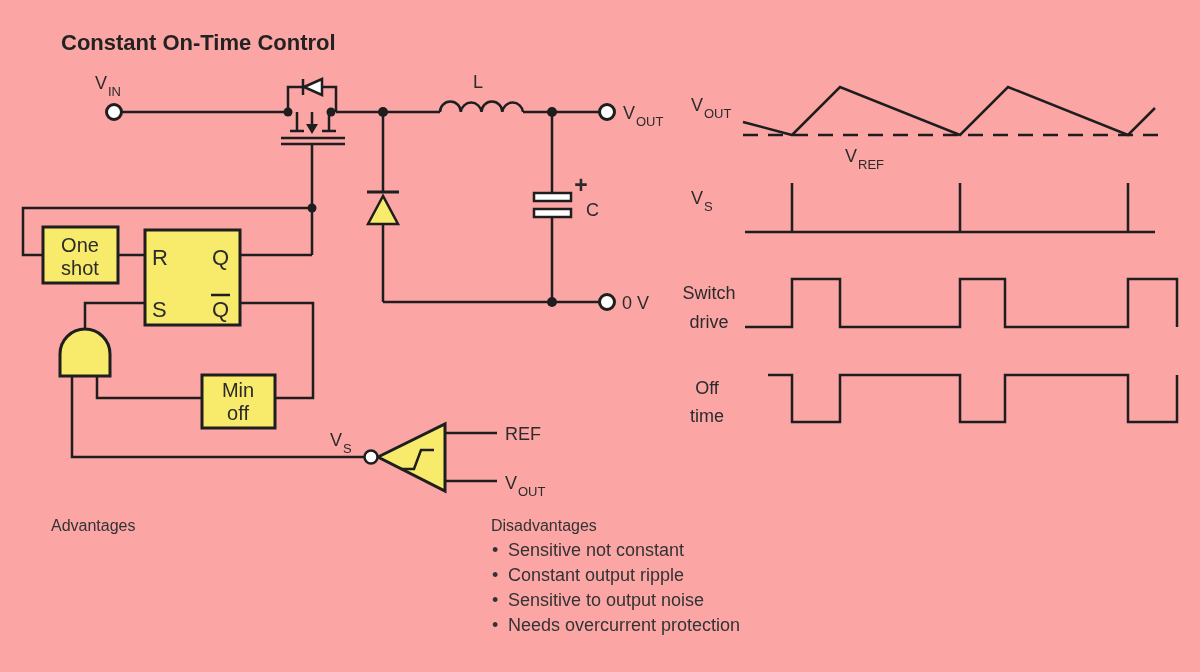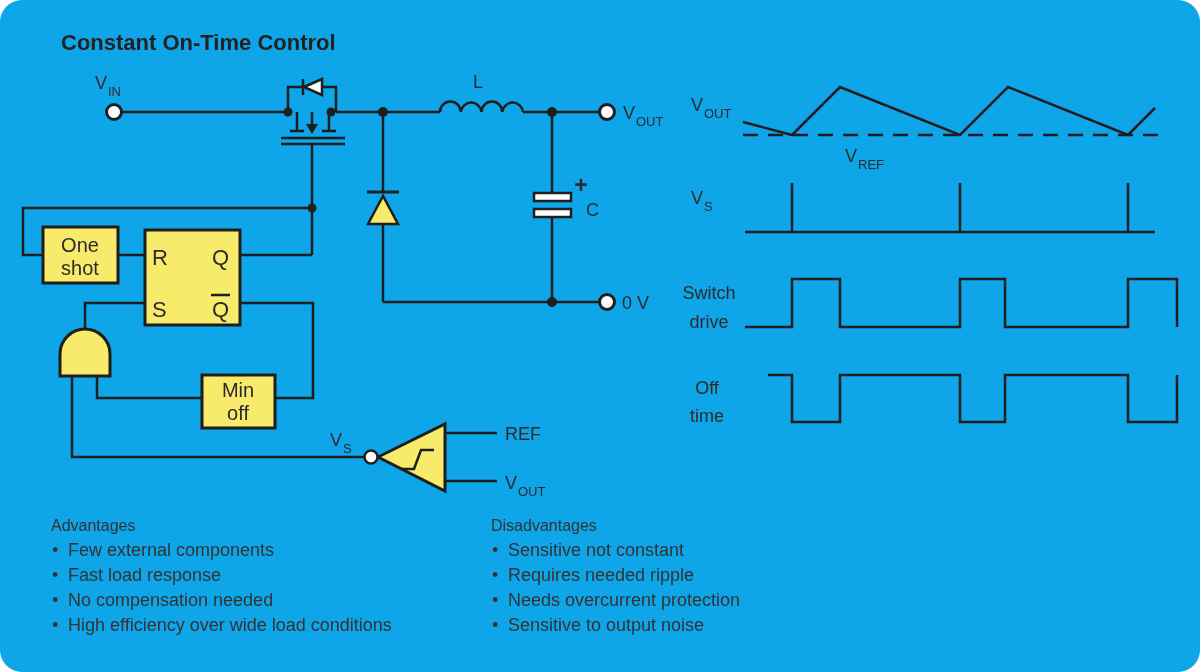--- a/index.html
+++ b/index.html
@@ -1,18 +1,18 @@
 <!DOCTYPE html>
 <html><head>
 <meta charset="utf-8">
 <style>
   html,body { margin:0; padding:0; background:#ffffff; }
   .stage {
-    position:relative; width:1200px; height:672px; background:#0ea5e9;
-    font-family:"Liberation Sans", sans-serif; overflow:hidden;border-radius:22px;
+    position:relative; width:1200px; height:672px; background:#fca5a5;
+    font-family:"Liberation Sans", sans-serif; overflow:hidden;
   }
   svg { position:absolute; left:0; top:0; }
   svg text { font-family:"Liberation Sans", sans-serif; fill:#2b2b2b; }
   .title-t { font-size:22px; font-weight:bold; fill:#222222; }
   .lbl     { font-size:18px; }
   .sub     { font-size:13px; }
   .blk     { font-size:20px; text-anchor:middle; }
   .ff      { font-size:22px; }
   .plus    { font-size:23px; text-anchor:middle; font-weight:bold; }
   .mid     { text-anchor:middle; }
@@ -183,31 +183,25 @@
     <g>
       <text class="lbl mid" x="707" y="394">Off</text>
       <text class="lbl mid" x="707" y="422">time</text>
       <path class="wf" d="M 768,375 H 792 V 422 H 840 V 375 H 960 V 422 H 1005 V 375 H 1128 V 422 H 1177 V 375"></path>
     </g>
   </g>
 </svg>
 
   <section class="list list-adv">
     <h3>Advantages</h3>
-    <ul>
-      <li>Few external components</li>
-      <li>Fast load response</li>
-      <li>No compensation needed</li>
-      <li>High efficiency over wide load conditions</li>
-    </ul>
   </section>
 
   <section class="list list-dis">
     <h3>Disadvantages</h3>
     <ul>
       <li>Sensitive not constant</li>
-      <li>Requires needed ripple</li>
+      <li>Constant output ripple</li>
+      <li>Sensitive to output noise</li>
       <li>Needs overcurrent protection</li>
-      <li>Sensitive to output noise</li>
     </ul>
   </section>
 
 </div>
 
 </body></html>

